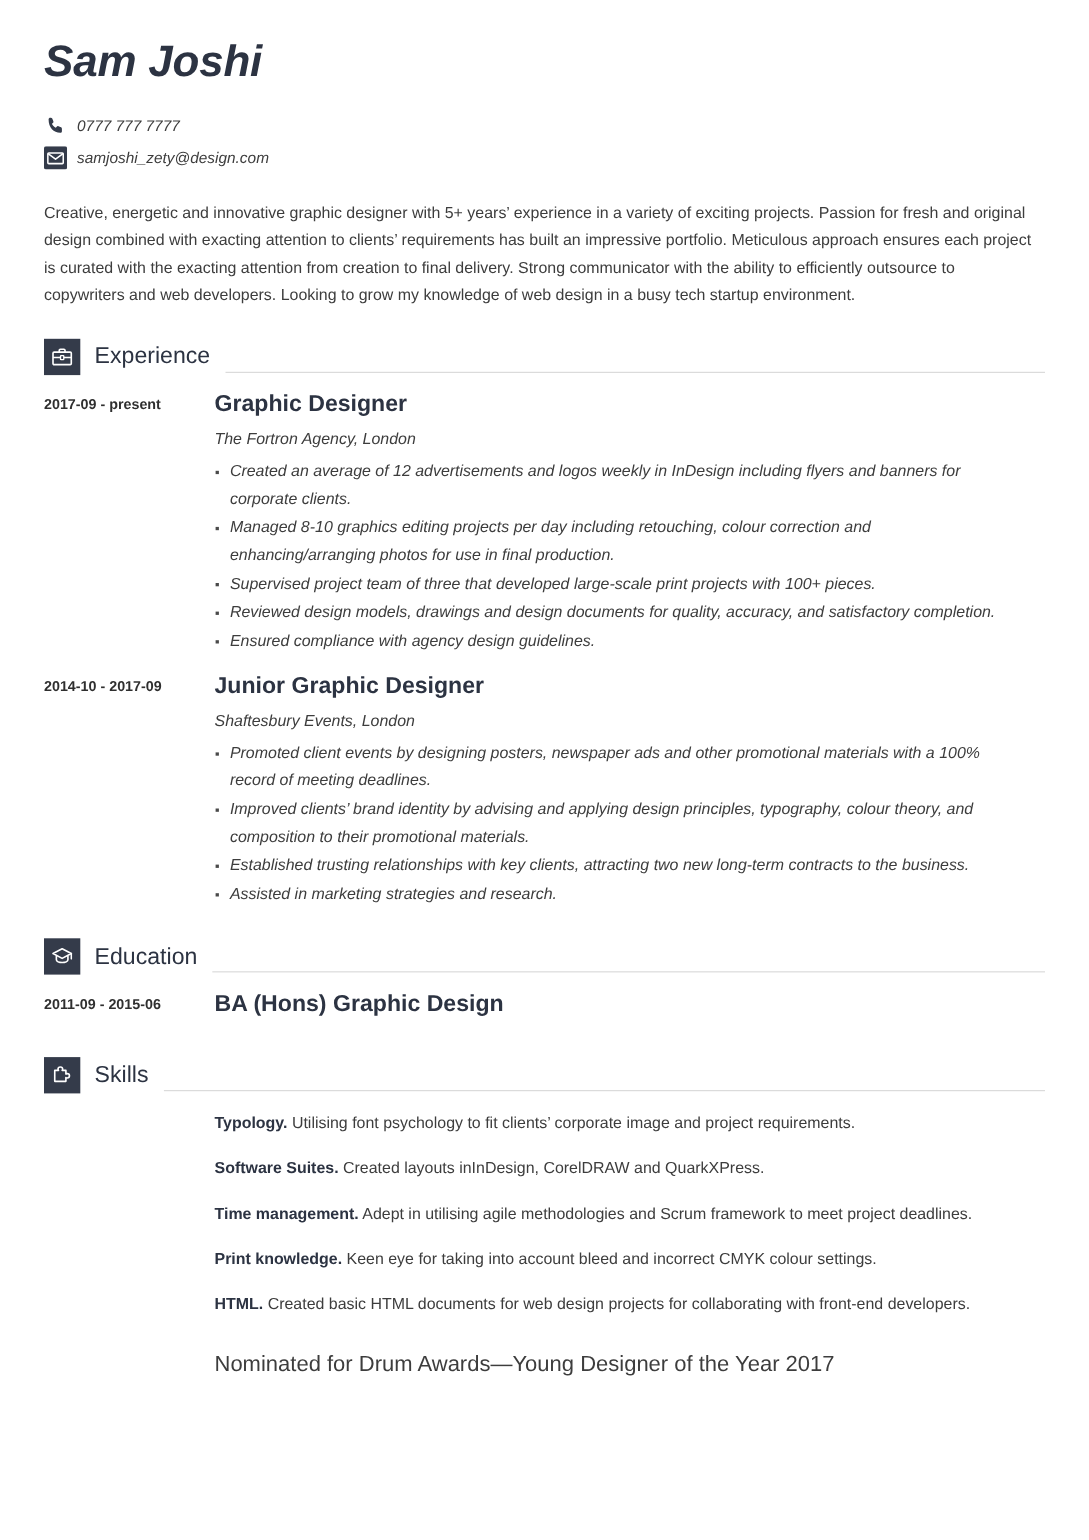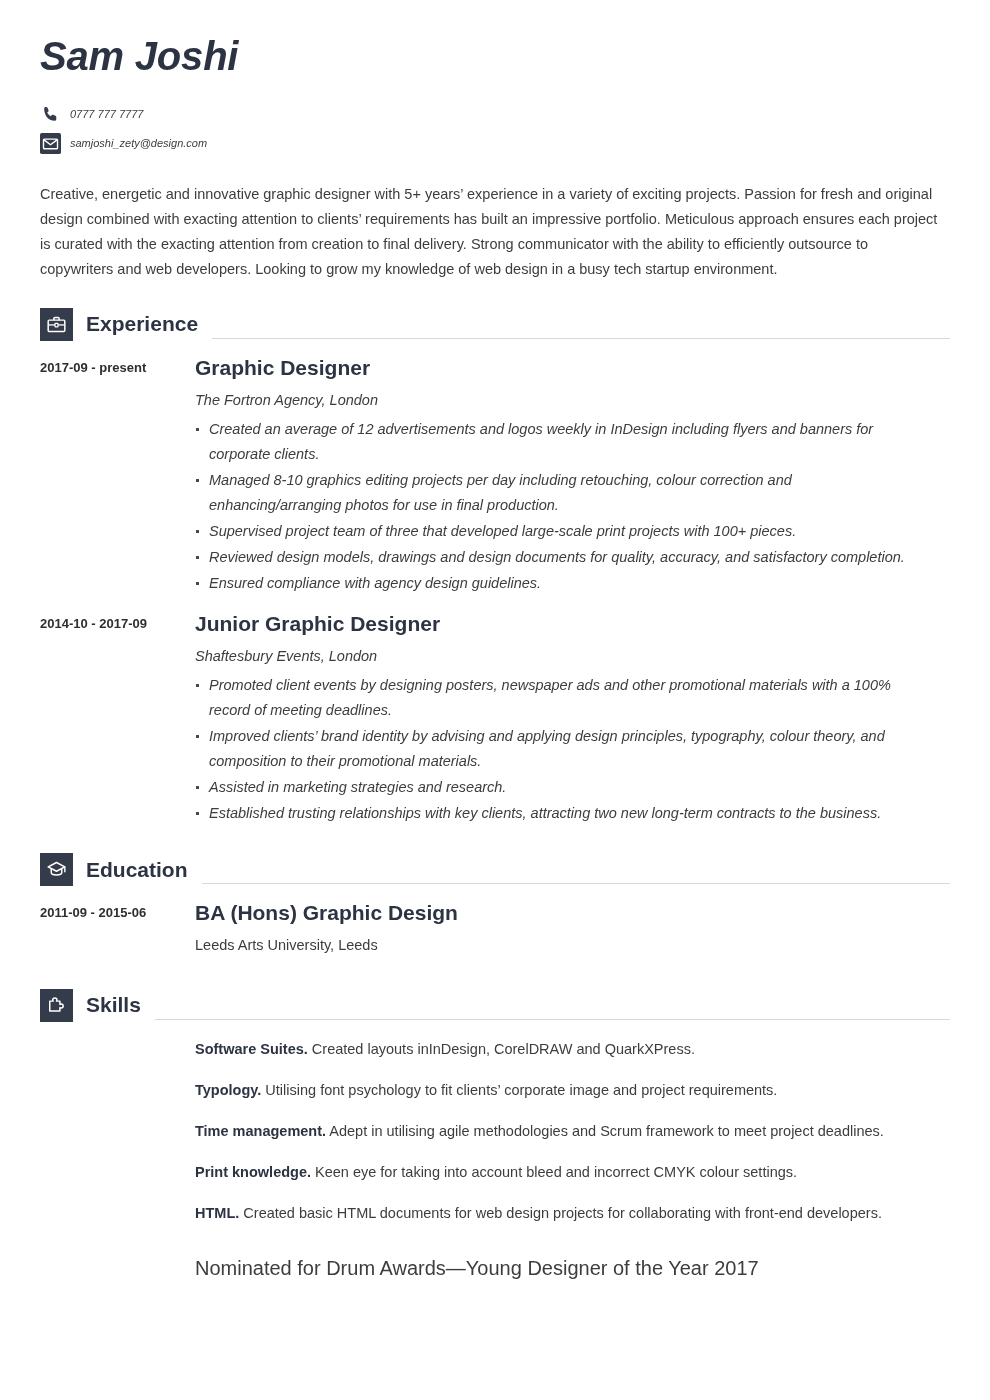--- a/index.html
+++ b/index.html
@@ -41,21 +41,21 @@
     width: 21px;
     height: 21px;
     flex: 0 0 21px;
     margin-right: 9px;
     display: flex;
     align-items: center;
     justify-content: center;
   }
   .contact-icon svg { display: block; }
   .contact-text {
-    font-size: 11px;
+    font-size: 14px;
     color: #3d3d3d;
     line-height: 1.3;
   }
 
   
   .summary {
     margin-top: 28px;
     font-size: 14.5px;
     line-height: 1.72;
     color: #3d3d3d;
@@ -75,21 +75,21 @@
     height: 33px;
     flex: 0 0 33px;
     background: #343b4a;
     display: flex;
     align-items: center;
     justify-content: center;
   }
   .section-badge svg { display: block; }
   .section-title {
     font-size: 21px;
-    font-weight: bold;
+    font-weight: normal;
     color: #2c3342;
     margin-left: 13px;
     white-space: nowrap;
   }
   .section-rule {
     flex: 1 1 auto;
     height: 1px;
     background: #d8d8d8;
     margin-left: 14px;
     align-self: flex-end;
@@ -230,22 +230,22 @@
     </div>
 
     <div class="entry">
       <div class="entry-dates">2014-10 - 2017-09</div>
       <div class="entry-body">
         <div class="entry-title">Junior Graphic Designer</div>
         <div class="entry-sub">Shaftesbury Events, London</div>
         <ul class="bullets">
           <li>Promoted client events by designing posters, newspaper ads and other promotional materials with a 100% record of meeting deadlines.</li>
           <li>Improved clients’ brand identity by advising and applying design principles, typography, colour theory, and composition to their promotional materials.</li>
+          <li>Established trusting relationships with key clients, attracting two new long-term contracts to the business.</li>
           <li>Assisted in marketing strategies and research.</li>
-          <li>Established trusting relationships with key clients, attracting two new long-term contracts to the business.</li>
         </ul>
       </div>
     </div>
   </div>
 
   <div class="section">
     <div class="section-head">
       <span class="section-badge">
         <svg width="21" height="21" viewBox="0 0 24 24">
           <path d="M12 4 2.5 9l9.5 5 9.5-5L12 4z" fill="none" stroke="#ffffff" stroke-width="1.7" stroke-linejoin="round"></path>
@@ -254,42 +254,41 @@
         </svg>
       </span>
       <span class="section-title">Education</span>
       <span class="section-rule"></span>
     </div>
 
     <div class="entry">
       <div class="entry-dates">2011-09 - 2015-06</div>
       <div class="entry-body">
         <div class="entry-title">BA (Hons) Graphic Design</div>
-        <div class="entry-sub plain">Leeds Arts University, Leeds</div>
       </div>
     </div>
   </div>
 
   <div class="section">
     <div class="section-head">
       <span class="section-badge">
         <svg width="21" height="21" viewBox="0 0 24 24">
           <path d="M10.2 3.4c1.3 0 2.3 1 2.3 2.2 0 .5-.2 1-.5 1.4h3.9v3.8c.4-.3.9-.5 1.4-.5 1.3 0 2.3 1 2.3 2.3s-1 2.3-2.3 2.3c-.5 0-1-.2-1.4-.5v3.9H4.3V7h3.9c-.3-.4-.5-.9-.5-1.4 0-1.2 1.1-2.2 2.5-2.2z" fill="none" stroke="#ffffff" stroke-width="1.7" stroke-linejoin="round"></path>
         </svg>
       </span>
       <span class="section-title">Skills</span>
       <span class="section-rule"></span>
     </div>
 
     <div class="skills-wrap">
       <div class="skill-row">
+        <span class="skill-label">Typology.</span><span> Utilising font psychology to fit clients’ corporate image and project requirements.</span>
+      </div>
+      <div class="skill-row">
         <span class="skill-label">Software Suites.</span><span> Created layouts inInDesign, CorelDRAW and QuarkXPress.</span>
-      </div>
-      <div class="skill-row">
-        <span class="skill-label">Typology.</span><span> Utilising font psychology to fit clients’ corporate image and project requirements.</span>
       </div>
       <div class="skill-row">
         <span class="skill-label">Time management.</span><span> Adept in utilising agile methodologies and Scrum framework to meet project deadlines.</span>
       </div>
       <div class="skill-row">
         <span class="skill-label">Print knowledge.</span><span> Keen eye for taking into account bleed and incorrect CMYK colour settings.</span>
       </div>
       <div class="skill-row">
         <span class="skill-label">HTML.</span><span> Created basic HTML documents for web design projects for collaborating with front-end developers.</span>
       </div>

